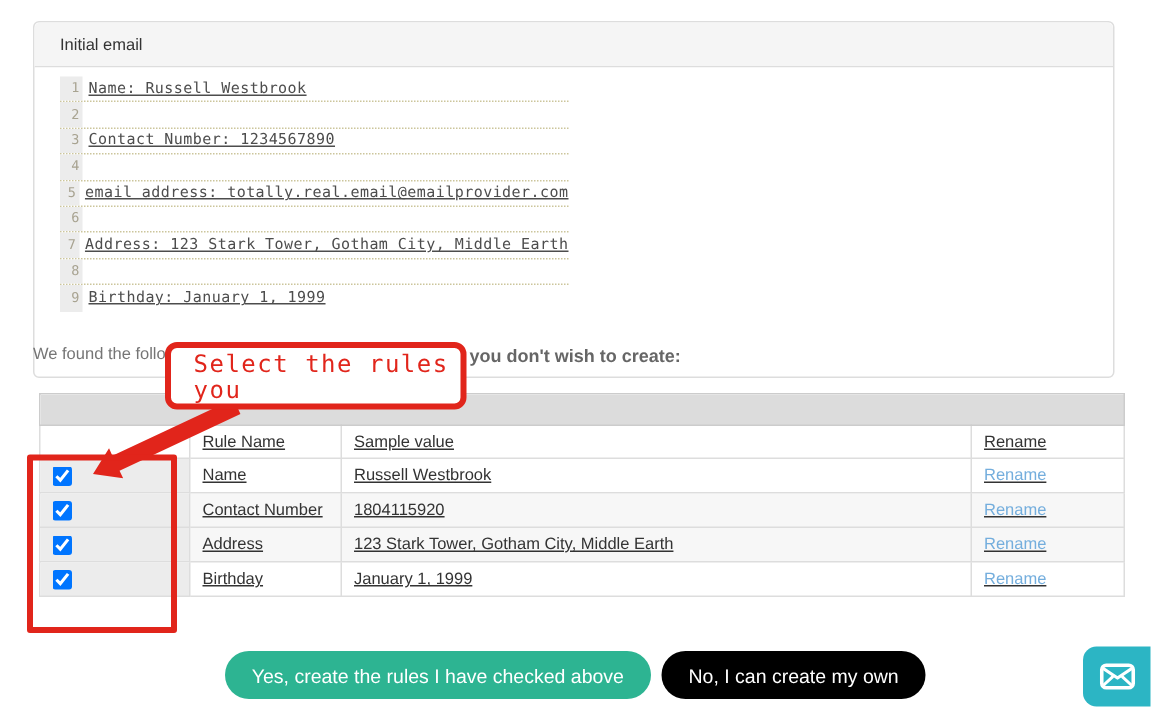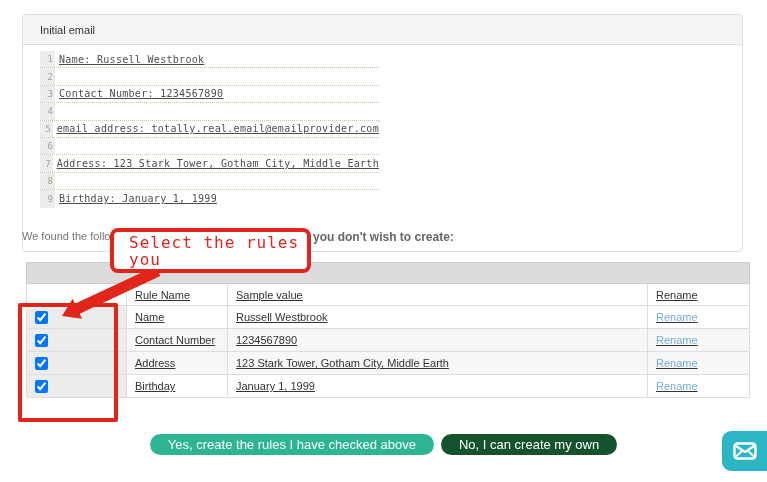--- a/index.html
+++ b/index.html
@@ -37,25 +37,25 @@
   tr.head th { height:22px; background:#fff; }
   tr.rrow td { height:23px; background:#fff; }
   tr.rrow.stripe td { background:#f7f7f7;margin-left:44px; }
   td.cb-cell { background:#ececec !important; }
   td.cb-cell input { width:13px; height:13px; margin:0; vertical-align:middle; }
   a.rename-link { color:#74aedd; text-decoration:none; cursor:pointer; }
 
   
   .actions { position:absolute; left:0; top:434px; width:767px;
              display:flex; justify-content:center; gap:7px; }
-  .btn { height:21px; border:none; border-radius:17px; color:#fff; font-size:13px;
+  .btn { height:32px; border:none; border-radius:17px; color:#fff; font-size:13px;
          font-family:"Liberation Sans", sans-serif; display:flex; align-items:center;
          padding:0 18px; cursor:pointer; }
   .btn-yes { background:#2db492; }
-  .btn-no  { background:#14532d; }
+  .btn-no  { background:#000000; }
 
   
   .feedback-tab { position:absolute; left:722px; top:431px; width:50px; height:40px;
                   background:#2cb5c4; border-radius:9px 0 0 9px;
                   display:flex; align-items:center; cursor:pointer; }
   .feedback-tab svg { margin-left:11px; }
 
   
   .ann-arrow-svg { position:absolute; left:0; top:0; width:767px; height:482px;
                    z-index:4; pointer-events:none; }
@@ -141,21 +141,21 @@
     <td>Russell Westbrook</td>
     <td>
       <a class="rename-link">Rename</a>
     </td>
   </tr>
   <tr class="rrow stripe">
     <td class="cb-cell">
       <input type="checkbox" checked="checked" style="">
     </td>
     <td>Contact Number</td>
-    <td>1234567890</td>
+    <td>1804115920</td>
     <td>
       <a class="rename-link">Rename</a>
     </td>
   </tr>
   <tr class="rrow stripe">
     <td class="cb-cell">
       <input type="checkbox" checked="checked" style="">
     </td>
     <td>Address</td>
     <td>123 Stark Tower, Gotham City, Middle Earth</td>

